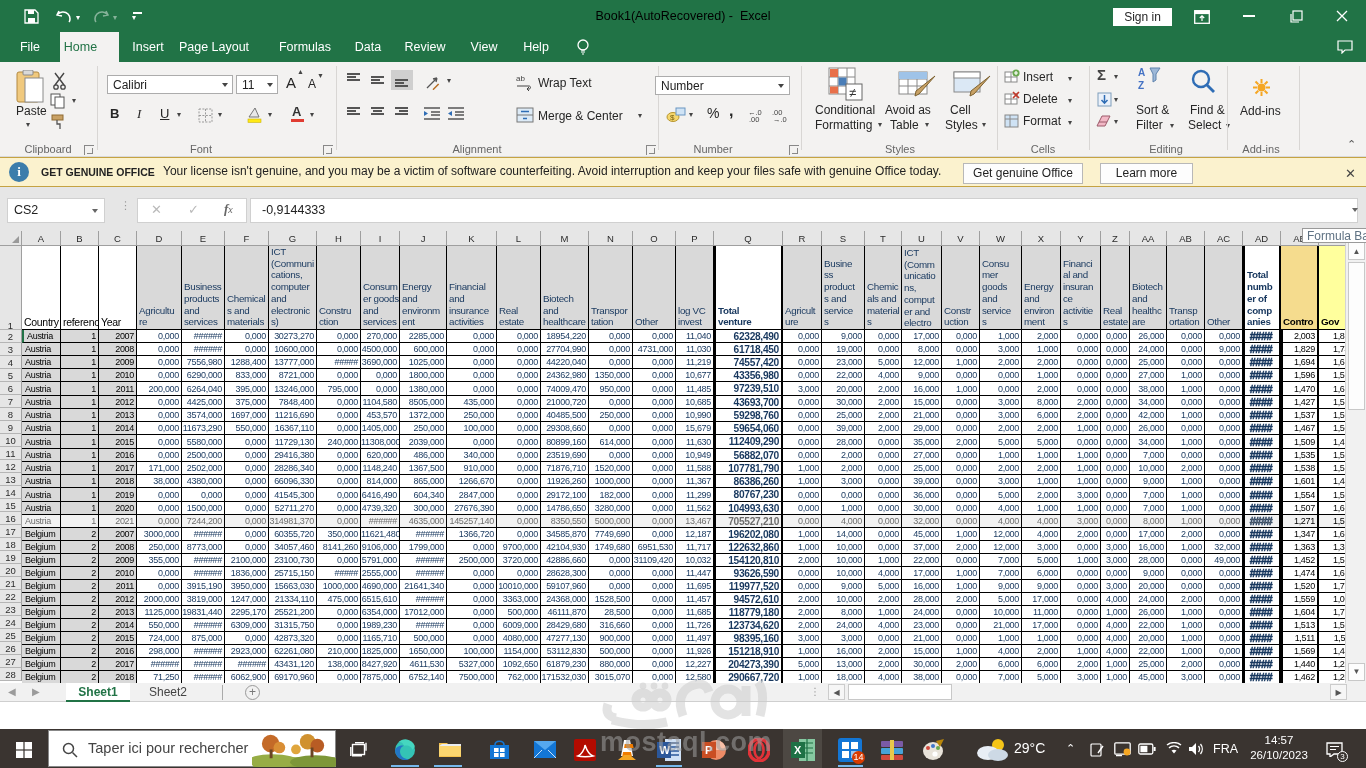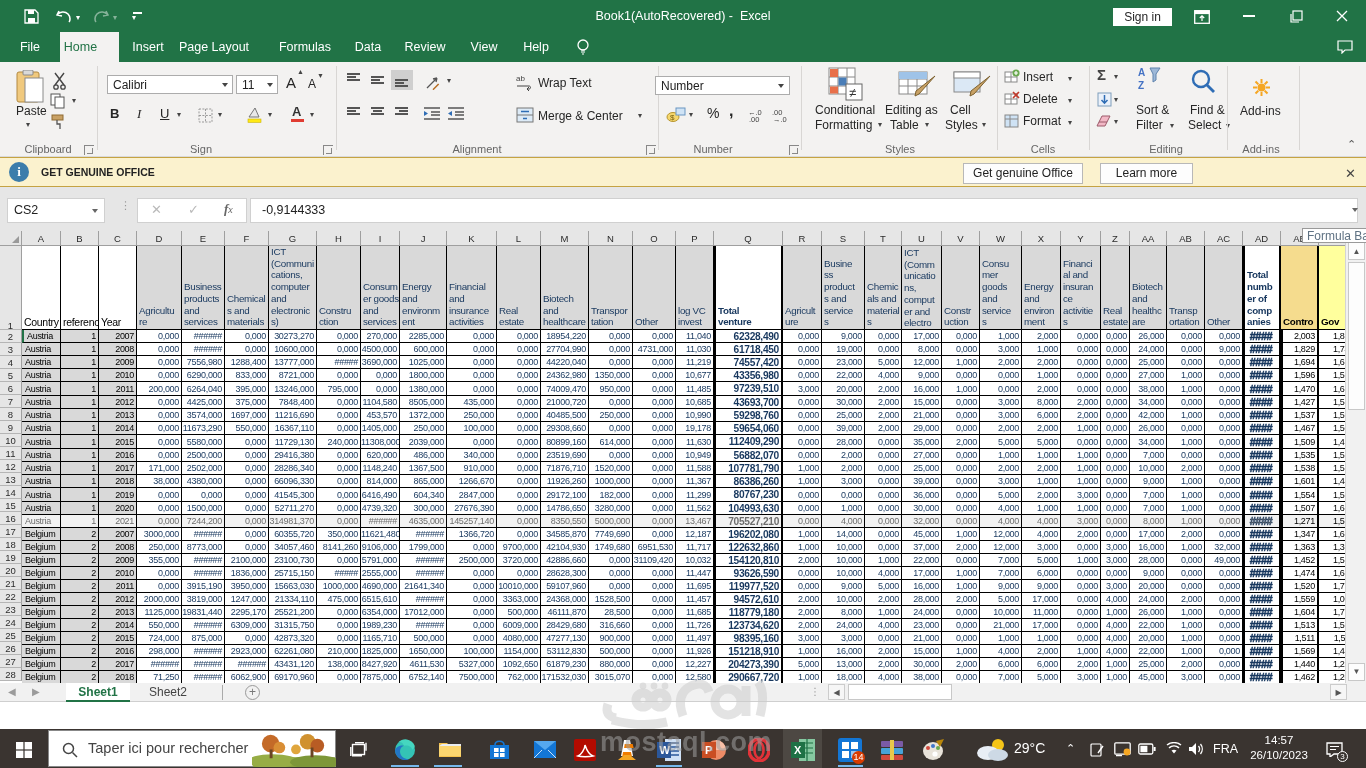--- a/index.html
+++ b/index.html
@@ -65,21 +65,21 @@
 <svg class="ico" style="left:56px;top:10px" width="16" height="13" viewBox="0 0 16 13">
         <path d="M3 1 L1 5 L6 6 M1.5 4.5 C4 1.5 9 1 12 4 C15 7 14 11 13 12" fill="none" stroke="#fff" stroke-width="1.6"></path>
       </svg>
 <div class="dd" style="left:76px;top:13px;color:#fff">▾</div>
 <svg class="ico" style="left:93px;top:10px;opacity:.45" width="16" height="13" viewBox="0 0 16 13">
         <path d="M13 1 L15 5 L10 6 M14.5 4.5 C12 1.5 7 1 4 4 C1 7 2 11 3 12" fill="none" stroke="#fff" stroke-width="1.6"></path>
       </svg>
 <div class="dd" style="left:113px;top:13px;color:#fff;opacity:.45">▾</div>
 <div class="ico" style="left:133px;top:12px;width:9px;height:2px;background:#fff"></div>
 <div class="dd" style="left:132px;top:13px;color:#fff">▾</div>
-<div class="abs" style="left:0;top:0;width:1366px;height:32px;text-align:center;line-height:32px;color:#ffffff;font-size:12.5px">Book1(AutoRecovered) -&nbsp; Excel</div>
+<div class="abs" style="left:0;top:0;width:1366px;height:32px;text-align:center;line-height:32px;color:#000000;font-size:12.5px">Book1(AutoRecovered) -&nbsp; Excel</div>
 <div class="abs" style="left:1113px;top:8px;width:59px;height:18px;background:#fff;color:#262626;font-size:12px;text-align:center;line-height:18px">Sign in</div>
 <svg class="ico" style="left:1194px;top:10px" width="16" height="14" viewBox="0 0 16 14">
         <rect x="0.7" y="0.7" width="14.6" height="12.6" fill="none" stroke="#fff" stroke-width="1.3"></rect>
         <rect x="0.7" y="0.7" width="14.6" height="3.4" fill="#fff"></rect>
         <path d="M8 11 V6 M5.8 8 L8 5.8 L10.2 8" stroke="#fff" stroke-width="1.2" fill="none"></path>
       </svg>
 <div class="ico" style="left:1243px;top:15px;width:12px;height:1.6px;background:#fff"></div>
 <svg class="ico" style="left:1290px;top:10px" width="13" height="13" viewBox="0 0 13 13">
         <rect x="3" y="1" width="9" height="9" fill="none" stroke="#fff" stroke-width="1.2"></rect>
         <path d="M1 4 V12 H9" fill="none" stroke="#fff" stroke-width="1.2"></path>
@@ -154,21 +154,21 @@
       </svg>
 <div class="dd" style="left:218px;top:48px">▾</div>
 <svg class="ico" style="left:246px;top:44px" width="17" height="17" viewBox="0 0 17 17">
         <path d="M3 11 L9 2 L13 11 Z" fill="#e8e8e8" stroke="#777"></path>
         <rect x="2" y="13" width="13" height="3.4" fill="#ffe914" stroke="#c9b30a" stroke-width="0.6"></rect>
       </svg>
 <div class="dd" style="left:268px;top:48px">▾</div>
 <div class="rlab" style="left:292px;top:42px;font-size:13px;font-weight:bold;color:#333">A</div>
 <div class="ico" style="left:291px;top:57px;width:13px;height:3.4px;background:#e03c32"></div>
 <div class="dd" style="left:310px;top:48px">▾</div>
-<div class="glabel" style="left:156px;width:90px">Sign</div>
+<div class="glabel" style="left:156px;width:90px">Font</div>
 <div class="launch" style="left:323px"></div>
 <div class="gsep" style="left:336px"></div>
 <div class="ico" style="left:343px;top:8px;width:22px;height:20px;">
         <div style="position:absolute;left:4px;top:3px;width:13px;height:1.6px;background:#555"></div>
         <div style="position:absolute;left:4px;top:6px;width:9px;height:1.6px;background:#555"></div>
         <div style="position:absolute;left:4px;top:9px;width:13px;height:1.6px;background:#555"></div>
       </div>
 <div class="ico" style="left:367px;top:8px;width:22px;height:20px;">
         <div style="position:absolute;left:4px;top:6px;width:13px;height:1.6px;background:#555"></div>
         <div style="position:absolute;left:4px;top:9px;width:9px;height:1.6px;background:#555"></div>
@@ -256,21 +256,21 @@
       </svg>
 <div class="rlab" style="left:815px;top:41px">Conditional</div>
 <div class="rlab" style="left:815px;top:56px">Formatting</div>
 <div class="dd" style="left:878px;top:58px">▾</div>
 <svg class="ico" style="left:897px;top:6px" width="40" height="36" viewBox="0 0 40 36">
         <rect x="2" y="4" width="28" height="22" fill="#fff" stroke="#888"></rect>
         <path d="M2 11 h28 M2 18 h28 M11 4 v22 M20 4 v22" stroke="#888"></path>
         <rect x="2" y="4" width="28" height="7" fill="#9fc3e8"></rect>
         <path d="M38 8 L22 26 l-4 2 1 -5 z" fill="#c8a165" stroke="#7d6231"></path>
       </svg>
-<div class="rlab" style="left:885px;top:41px">Editing as</div>
+<div class="rlab" style="left:885px;top:41px">Avoid as</div>
 <div class="rlab" style="left:890px;top:56px">Table</div>
 <div class="dd" style="left:925px;top:58px">▾</div>
 <svg class="ico" style="left:952px;top:6px" width="40" height="36" viewBox="0 0 40 36">
         <rect x="2" y="4" width="26" height="20" fill="#dbe8f5" stroke="#888"></rect>
         <rect x="2" y="4" width="26" height="6" fill="#fff" stroke="#888"></rect>
         <path d="M38 8 L22 26 l-4 2 1 -5 z" fill="#c8a165" stroke="#7d6231"></path>
       </svg>
 <div class="rlab" style="left:950px;top:41px">Cell</div>
 <div class="rlab" style="left:945px;top:56px">Styles</div>
 <div class="dd" style="left:982px;top:58px">▾</div>
@@ -335,20 +335,21 @@
         </g>
       </svg>
 <div class="rlab" style="left:1240px;top:42px">Add-ins</div>
 <div class="glabel" style="left:1216px;width:90px">Add-ins</div>
 <div class="gsep" style="left:1299px"></div>
 <div class="rlab" style="left:1347px;top:76px;color:#555;font-size:11px">⌃</div>
 </div>
 <div class="abs" id="notif">
 <div class="ico" style="left:9px;top:4px;width:20px;height:20px;border-radius:50%;background:#3c7dab;color:#fff;font-size:13px;font-weight:bold;text-align:center;line-height:20px;font-family:'Liberation Serif',serif">i</div>
 <div class="abs" style="left:41px;top:8px;font-size:10.5px;font-weight:bold;color:#222">GET GENUINE OFFICE</div>
+<div class="abs" style="left:163px;top:6px;font-size:12px;color:#222">Your license isn't genuine, and you may be a victim of software counterfeiting. Avoid interruption and keep your files safe with genuine Office today.</div>
 <div class="nbtn" style="left:963px;width:120px">Get genuine Office</div>
 <div class="nbtn" style="left:1100px;width:93px">Learn more</div>
 <div class="abs" style="left:1345px;top:8px;font-size:13px;color:#444">✕</div>
 </div>
 <div class="abs" id="fbar">
 <div class="fbox" style="left:7px;width:98px"></div>
 <div class="abs" style="left:14px;top:16px;font-size:12.5px;color:#222">CS2</div>
 <div class="caret" style="left:92px;top:22px;border-top-color:#666"></div>
 <div class="abs" style="left:120px;top:12px;color:#999;font-size:11px;letter-spacing:0">⋮</div>
 <div class="fbox" style="left:137px;width:110px"></div>
@@ -806,21 +807,21 @@
 <td class="">550,000</td>
 <td class="">16367,110</td>
 <td class="">0,000</td>
 <td class="">1405,000</td>
 <td class="">250,000</td>
 <td class="">100,000</td>
 <td class="">0,000</td>
 <td class="">29308,660</td>
 <td class="">0,000</td>
 <td class="">0,000</td>
-<td class="">19,178</td>
+<td class="">15,679</td>
 <td class="b thickl thickr qq">59654,060</td>
 <td class="">0,000</td>
 <td class="">39,000</td>
 <td class="">2,000</td>
 <td class="">29,000</td>
 <td class="">0,000</td>
 <td class="">2,000</td>
 <td class="">2,000</td>
 <td class="">1,000</td>
 <td class="">0,000</td>

